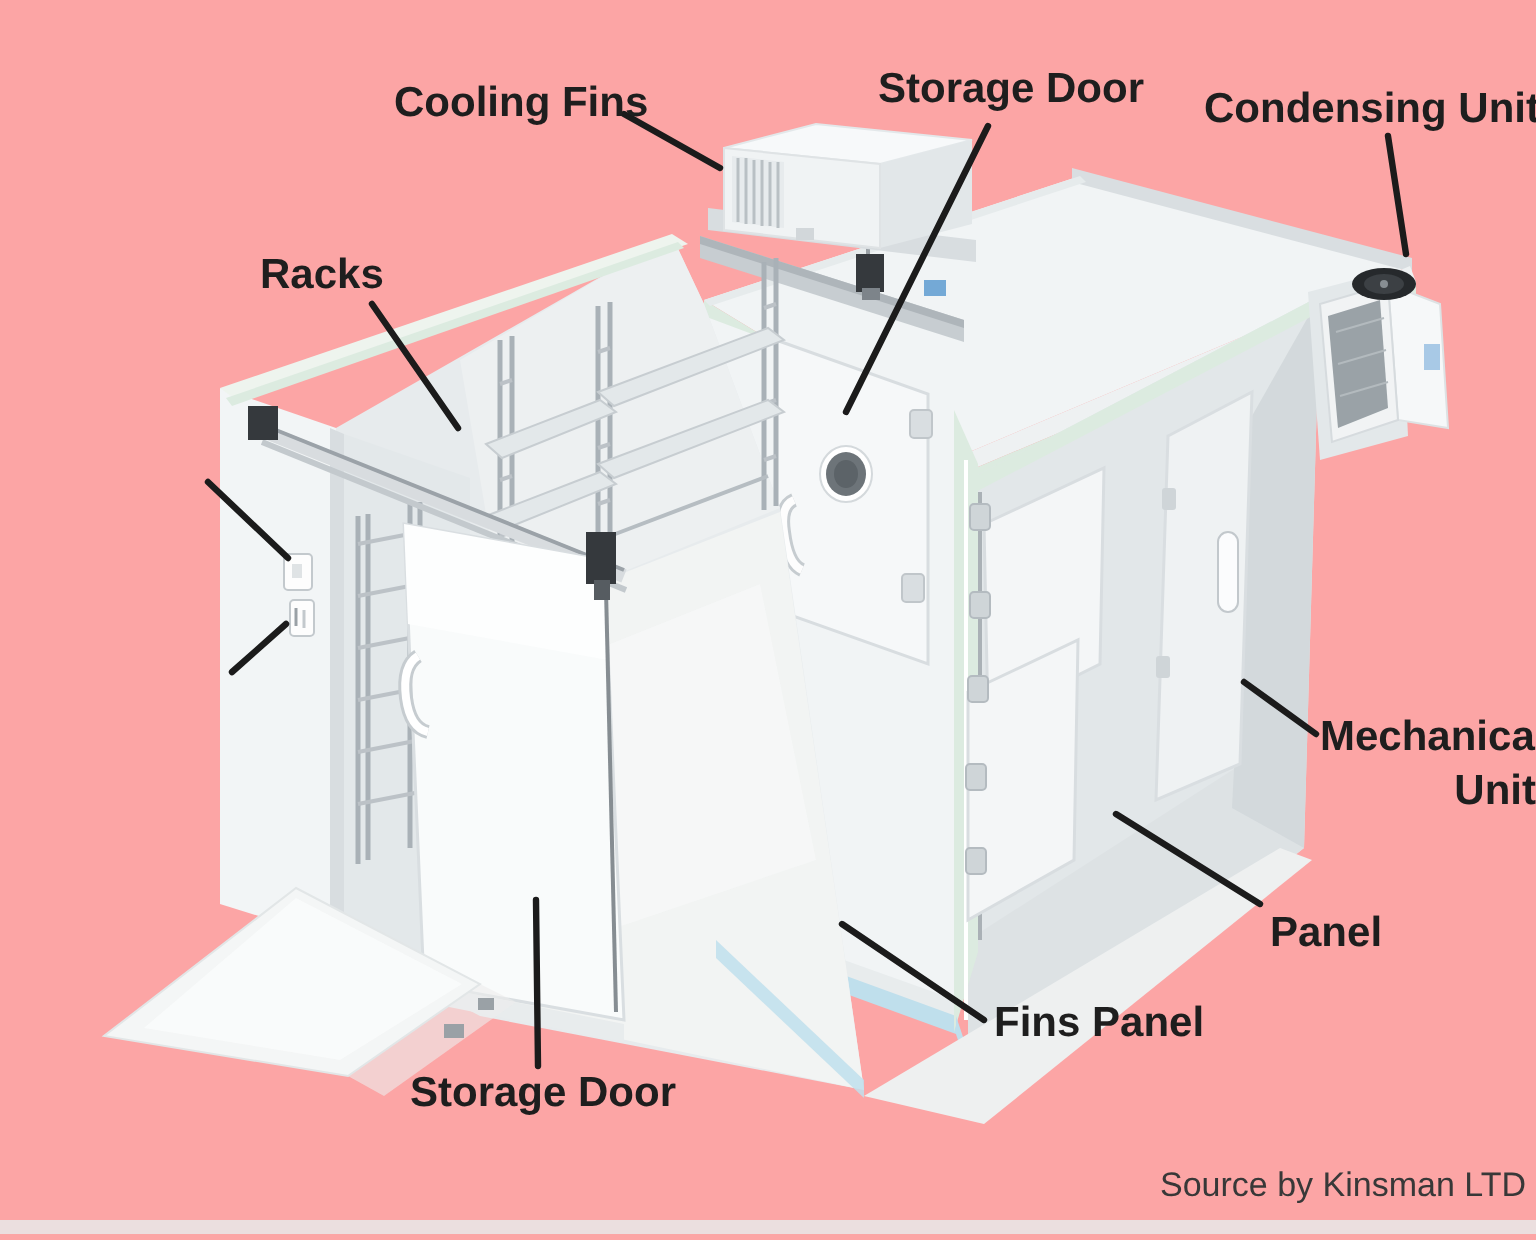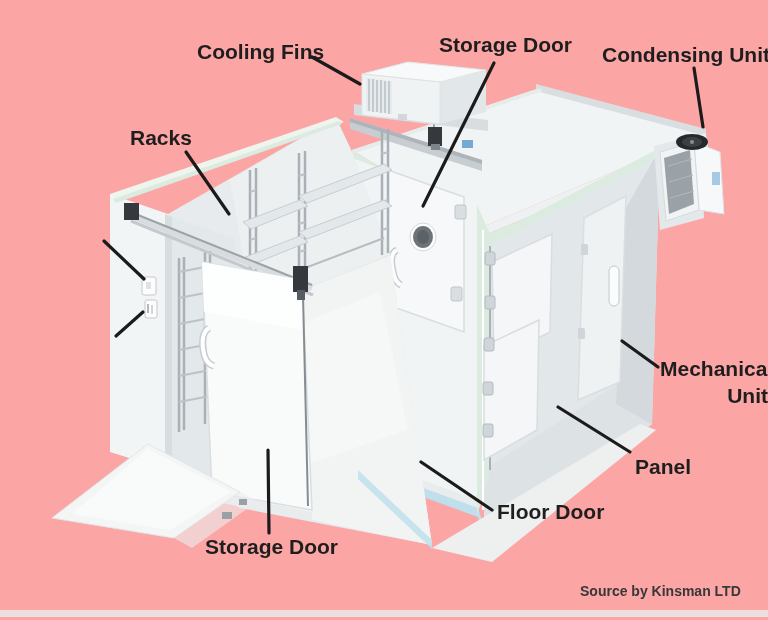--- a/index.html
+++ b/index.html
@@ -2,21 +2,21 @@
 <html style="--line-black: #1b1b1b; --label-black: #1e1e1e; --source-gray: #383838; --trim-green: #dcebe0; --trim-blue: #bfdfec; --accent-blue: #74a9d6; --metal-dark: #35393d; --wall-white: #f1f4f5; --wall-shade: #e2e7e9;"><head>
 <meta charset="utf-8">
 <style>
   html,body{margin:0;padding:0;background:#ffffff;}
   .stage{position:relative;width:768px;height:620px;background:#fca5a5;overflow:hidden;
          font-family:"Liberation Sans", sans-serif;text-align:right;}
   .stage svg{position:absolute;left:0;top:0;}
   .lbl{position:absolute;font-size:21px;font-weight:600;color:var(--label-black,#1e1e1e);
        line-height:24px;white-space:nowrap;}
   .lbl.wrap{white-space:normal;}
-  .src{position:absolute;font-size:14px;font-weight:700;color:var(--source-gray,#383838);}
+  .src{position:absolute;font-size:17px;font-weight:400;color:var(--source-gray,#383838);}
   .leader{stroke:var(--line-black,#1b1b1b);stroke-width:3.2;stroke-linecap:round;}
   .trim-green{fill:var(--trim-green,#dcebe0);}
   .trim-blue{fill:var(--trim-blue,#bfdfec);}
   .accent-blue{fill:var(--accent-blue,#74a9d6);}
   .metal-dark{fill:var(--metal-dark,#35393d);}
   .wall-white{fill:var(--wall-white,#f1f4f5);}
   .wall-shade{fill:var(--wall-shade,#e2e7e9);}
 </style>
 </head>
 <body>
@@ -224,17 +224,17 @@
     <line class="leader" x1="630" y1="452" x2="558" y2="407"></line>
     <line class="leader" x1="658" y1="367" x2="622" y2="341"></line>
   </g>
 </svg>
 
   <div class="lbl" style="left:197px;top:40px;">Cooling Fins</div>
   <div class="lbl" style="left:439px;top:33px;">Storage Door</div>
   <div class="lbl" style="left:602px;top:43px;">Condensing Unit</div>
   <div class="lbl" style="left:130px;top:126px;">Racks</div>
   <div class="lbl" style="left:205px;top:535px;">Storage Door</div>
-  <div class="lbl" style="left:497px;top:500px;">Floor Door</div>
+  <div class="lbl" style="left:497px;top:500px;">Fins Panel</div>
   <div class="lbl" style="left:635px;top:443px;margin-top:12px;">Panel</div>
   <div class="lbl wrap" style="left:660px;top:355px;width:108px;line-height:27px;">Mechanical Unit</div>
   <div class="src" style="left:580px;top:583px;">Source by Kinsman LTD</div>
 </div>
 
 </body></html>

